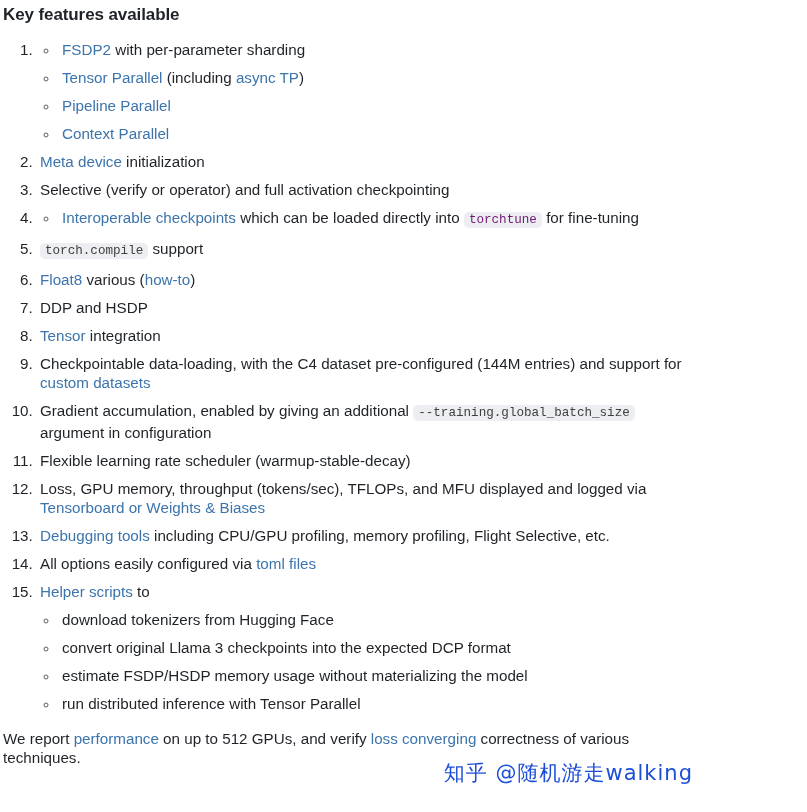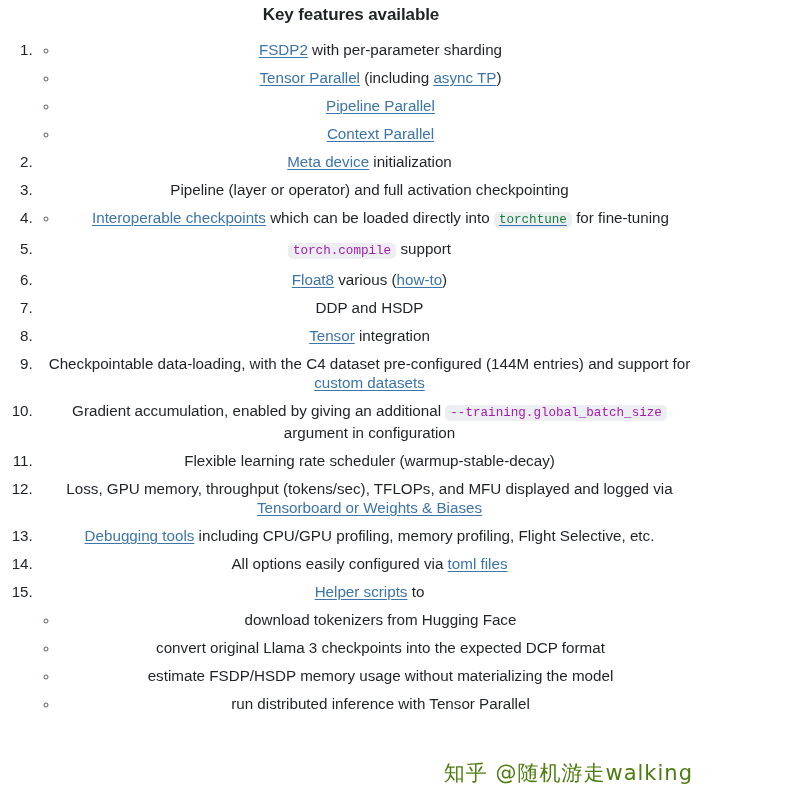--- a/index.html
+++ b/index.html
@@ -17,21 +17,20 @@
     overflow: hidden;
     position: relative;
   }
 
   #page {
     position: relative;
     width: 707px;
     height: 812px;
     box-sizing: border-box;
     padding: 4px 8px 0 3px;
-    text-align: center;
   }
 
   h1.page-title {
     font-size: 17px;
     line-height: 22px;
     font-weight: bold;
     margin: 0 0 14px 0;
     letter-spacing: -0.1px;
     color: #1f2328;
   }
@@ -69,54 +68,53 @@
     color: #57606a;
     font-size: 13px;
   }
 
   .rich {
     display: inline;
   }
 
   a.doc-link {
     color: #3c74ac;
-    text-decoration: underline;
     text-underline-offset: 2px;
     text-decoration-thickness: 1px;
     cursor: pointer;
   }
 
   code.code-chip {
     font-family: "Liberation Mono", "DejaVu Sans Mono", monospace;
     background: #eceef1;
     border-radius: 5px;
     padding: 1px 5px;
     font-size: 12.6px;
-    color: #a21caf;
+    color: #404040;
     white-space: nowrap;
   }
   a.doc-link > code.code-chip {
-    color: #15803d;
+    color: #701a75;
   }
 
   p.closing-paragraph {
     margin: 16px 0 0 0;
     padding: 0;
     font-size: 15.2px;
     line-height: 19px;
     color: #1f2328;
   }
 
   .watermark {
     position: absolute;
     right: 14px;
     bottom: 28px;
     font-size: 21px;
     line-height: 1;
-    color: #4d7c0f;
+    color: #1d4ed8;
     letter-spacing: 1px;
     white-space: nowrap;
     pointer-events: none;
     user-select: none;
     font-family: "DejaVu Sans", sans-serif;
   }
 </style>
 </head>
 <body>
 
@@ -125,21 +123,21 @@
   <h1 class="page-title">Key features available</h1>
 
   <ol class="feature-list">
       <li><ul class="sub-list">
           <li><span class="rich"><a class="doc-link">FSDP2</a><span> with per-parameter sharding</span></span></li>
           <li><span class="rich"><a class="doc-link">Tensor Parallel</a><span> (including </span><a class="doc-link">async TP</a><span>)</span></span></li>
           <li><span class="rich"><a class="doc-link">Pipeline Parallel</a></span></li>
           <li><span class="rich"><a class="doc-link">Context Parallel</a></span></li>
         </ul></li>
       <li><span class="rich"><a class="doc-link">Meta device</a><span> initialization</span></span></li>
-      <li><span class="rich"><span>Pipeline (layer or operator) and full activation checkpointing</span></span></li>
+      <li><span class="rich"><span>Selective (verify or operator) and full activation checkpointing</span></span></li>
       <li><ul class="sub-list">
           <li><span class="rich"><a class="doc-link">Interoperable checkpoints</a><span> which can be loaded directly into </span><a class="doc-link"><code class="code-chip">torchtune</code></a><span> for fine-tuning</span></span></li>
         </ul></li>
       <li><span class="rich"><code class="code-chip">torch.compile</code><span> support</span></span></li>
       <li><span class="rich"><a class="doc-link">Float8</a><span> various (</span><a class="doc-link">how-to</a><span>)</span></span></li>
       <li><span class="rich"><span>DDP and HSDP</span></span></li>
       <li><span class="rich"><a class="doc-link">Tensor</a><span> integration</span></span></li>
       <li><span class="rich"><span>Checkpointable data-loading, with the C4 dataset pre-configured (144M entries) and support for </span><a class="doc-link">custom datasets</a></span></li>
       <li><span class="rich"><span>Gradient accumulation, enabled by giving an additional </span><code class="code-chip">--training.global_batch_size</code><span> argument in configuration</span></span></li>
       <li><span class="rich"><span>Flexible learning rate scheduler (warmup-stable-decay)</span></span></li>
@@ -147,16 +145,17 @@
       <li><span class="rich"><a class="doc-link">Debugging tools</a><span> including CPU/GPU profiling, memory profiling, Flight Selective, etc.</span></span></li>
       <li><span class="rich"><span>All options easily configured via </span><a class="doc-link">toml files</a></span></li>
       <li><span class="rich"><a class="doc-link">Helper scripts</a><span> to</span></span><ul class="sub-list">
           <li><span class="rich"><span>download tokenizers from Hugging Face</span></span></li>
           <li><span class="rich"><span>convert original Llama 3 checkpoints into the expected DCP format</span></span></li>
           <li><span class="rich"><span>estimate FSDP/HSDP memory usage without materializing the model</span></span></li>
           <li><span class="rich"><span>run distributed inference with Tensor Parallel</span></span></li>
         </ul></li>
     </ol>
 
+  <p class="closing-paragraph"><span>We report </span><a class="doc-link">performance</a><span> on up to 512 GPUs, and verify </span><a class="doc-link">loss converging</a><span> correctness of various techniques.</span></p>
 
   <div class="watermark">知乎 @随机游走walking</div>
 
 </div>
 
 </body></html>

